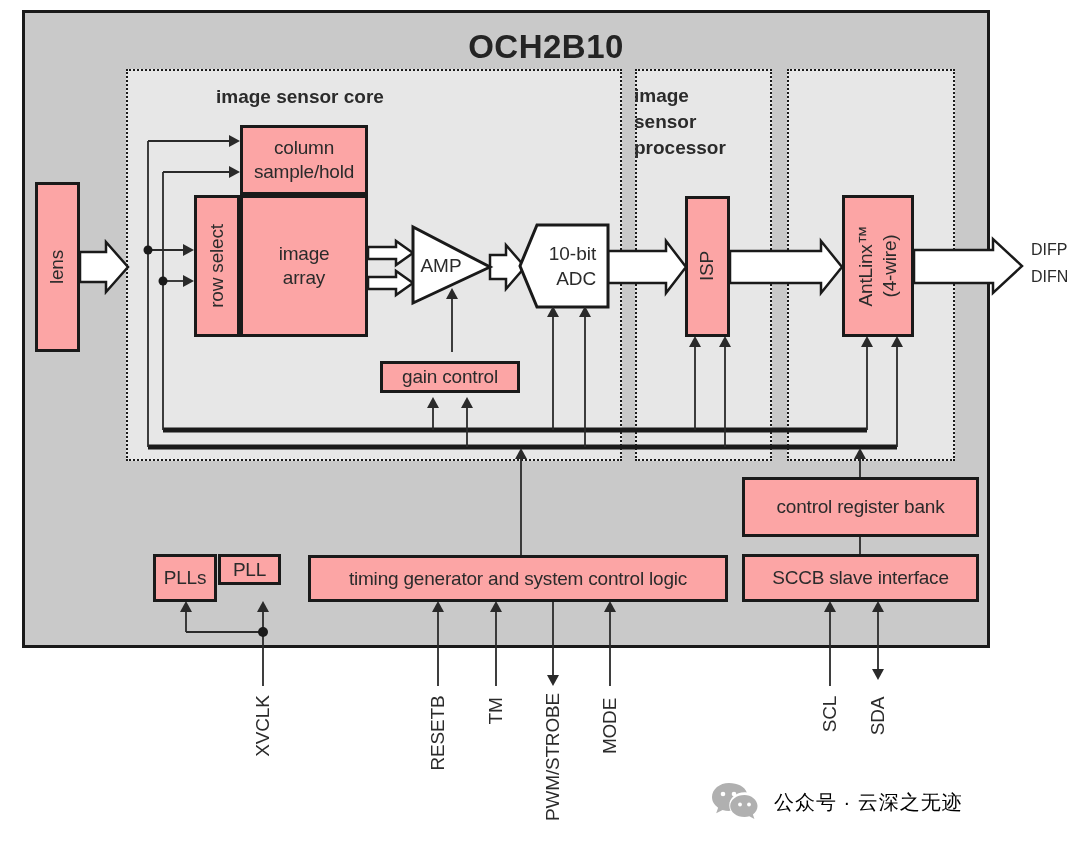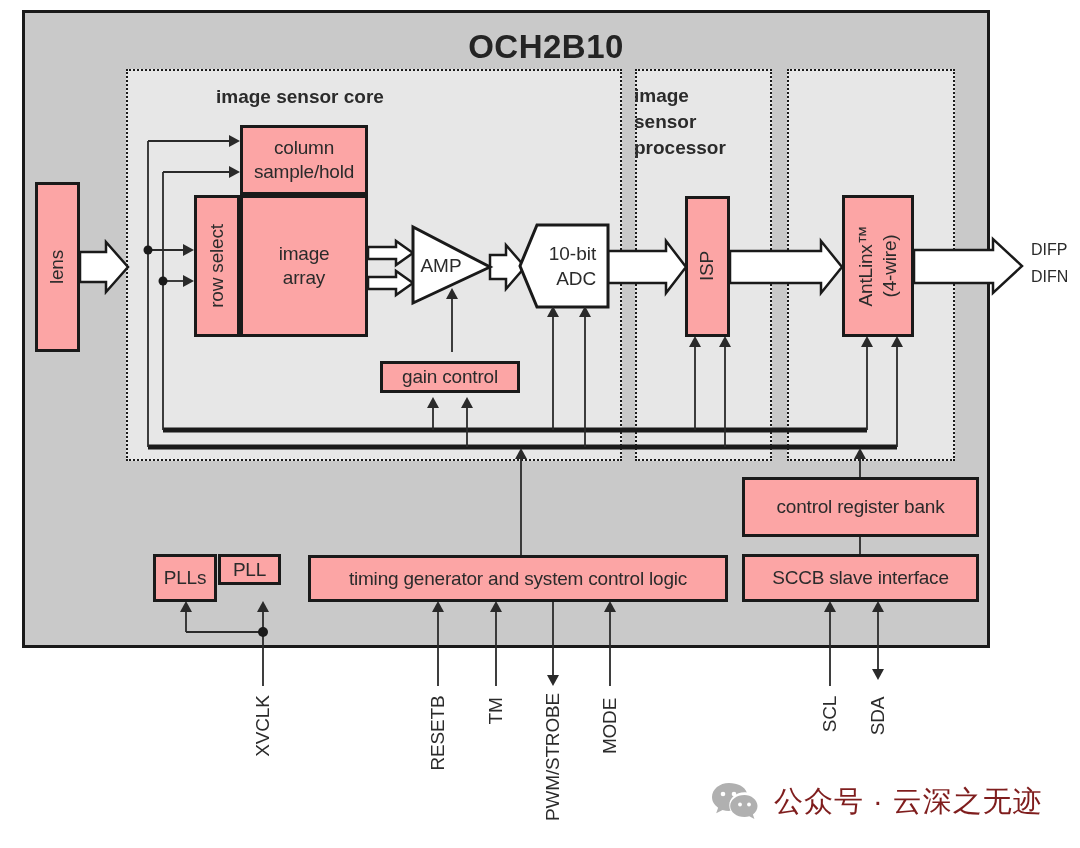--- a/index.html
+++ b/index.html
@@ -25,21 +25,21 @@
     font-size:33px;font-weight:bold;letter-spacing:0.5px;text-align:center;color:#242424;
   }
   .vlabel{
     position:absolute;white-space:nowrap;font-size:19px;letter-spacing:-0.2px;
     transform:translate(-50%,-50%) rotate(-90deg);text-align:center;line-height:24px;
   }
   .pinlabel{font-size:19px;}
   .outlabel{position:absolute;font-size:16px;letter-spacing:0;}
   .watermark{
     position:absolute;left:710px;top:780px;display:flex;align-items:center;gap:12px;
-    color:#7f1d1d;font-size:29px;letter-spacing:1px;
+    color:#000000;font-size:20px;letter-spacing:1px;
   }
   svg.lines{position:absolute;left:0;top:0;}
   .ln{stroke:#2a2a2a;stroke-width:1.8;fill:none;}
   .bus{stroke:#1a1a1a;stroke-width:5;fill:none;}
   .head{fill:#2a2a2a;stroke:none;}
   .dot{fill:#1a1a1a;stroke:none;}
   .blockarrow{fill:#ffffff;stroke:#1a1a1a;stroke-width:2.5;stroke-linejoin:miter;}
   .shape{fill:#ffffff;stroke:#1a1a1a;stroke-width:3;stroke-linejoin:miter;}
 </style>
 </head>

